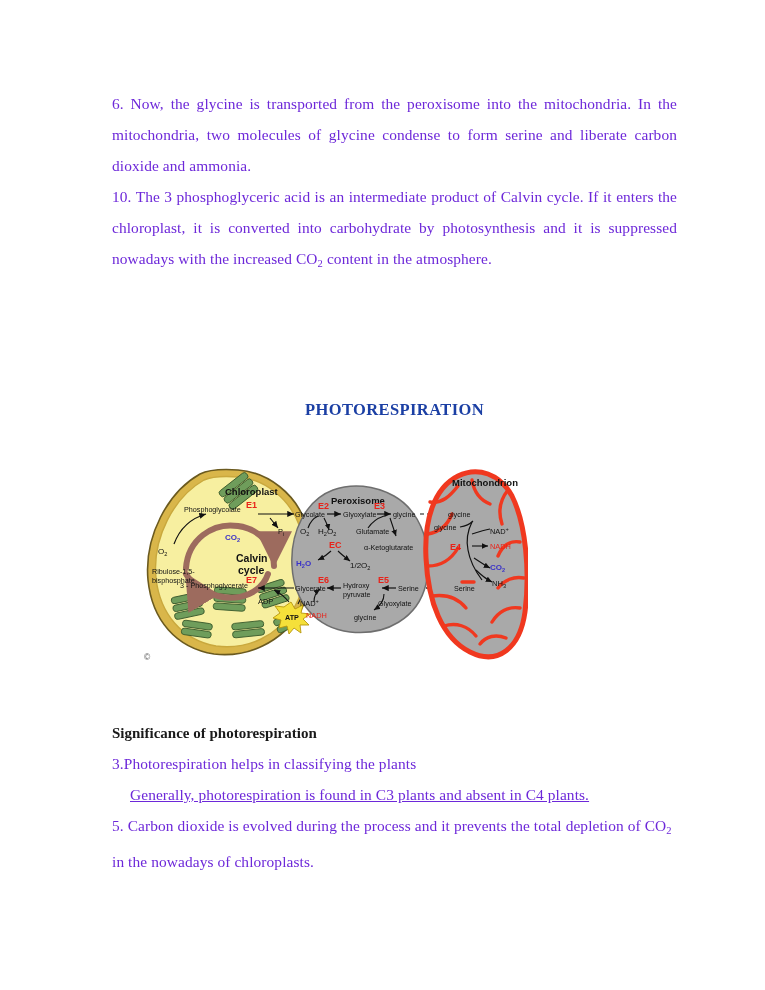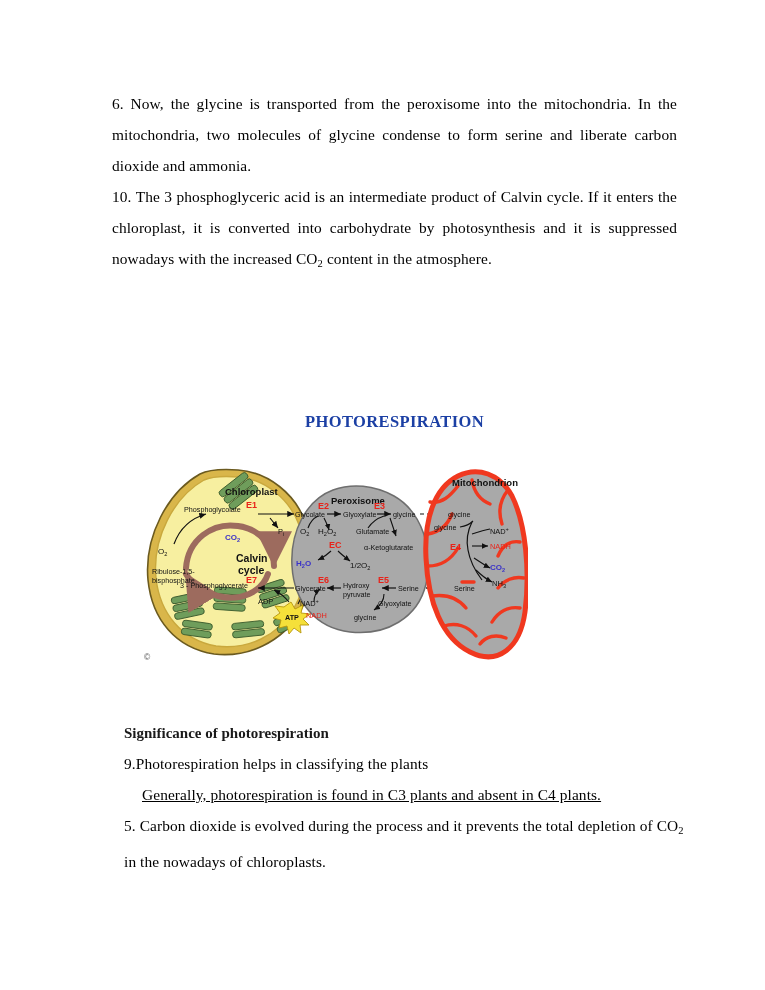--- a/index.html
+++ b/index.html
@@ -23,30 +23,30 @@
     left: 112px;
     top: 88px;
     width: 565px;
   }
   p.para {
     margin: 0 0 0 0;
     font-size: 15.4px;
     line-height: 31px;
     text-align: justify;
     text-justify: inter-word;
-    color: #000000;
+    color: #6d28d9;
     letter-spacing: 0.1px;
   }
   p.para.nojust { text-align: left; }
   sub { font-size: 10.5px; vertical-align: -0.28em; }
 
   .heading-wrap {
     position: absolute;
     left: 112px;
-    top: 412px;
+    top: 400px;
     width: 565px;
     text-align: center;
   }
   .heading {
     display: inline-block;
     font-size: 16.5px;
     font-weight: bold;
     color: #1b3fa4;
     letter-spacing: 0.4px;
   }
@@ -56,21 +56,21 @@
     position: absolute;
     left: 128px;
     top: 462px;
     width: 400px;
     height: 210px;
   }
   #figure svg { display: block; }
 
   .lower-wrap {
     position: absolute;
-    left: 124px;
+    left: 112px;
     top: 718px;
     width: 565px;
   }
   .sig-title {
     font-size: 15px;
     font-weight: bold;
     line-height: 30px;
     margin: 0;
   }
   .indent1 { padding-left: 18px; text-decoration: underline; }
@@ -273,18 +273,18 @@
         <text x="322" y="88" font-family="Liberation Sans, sans-serif" font-size="9" font-weight="bold" fill="#e8231a">E4</text>
       </g>
 
       <text x="118" y="46" font-family="Liberation Sans, sans-serif" font-size="9" font-weight="bold" fill="#e8231a">E1</text>
       <text x="118" y="121" font-family="Liberation Sans, sans-serif" font-size="9" font-weight="bold" fill="#e8231a">E7</text>
     </svg>
   </div>
 
   <div class="lower-wrap">
     <p class="sig-title">Significance of photorespiration</p>
-    <p class="para nojust">9.Photorespiration helps in classifying the plants</p>
+    <p class="para nojust">3.Photorespiration helps in classifying the plants</p>
     <p class="para nojust indent1">Generally, photorespiration is found in C3 plants and absent in C4 plants.</p>
     <p class="para nojust"><span>5. Carbon dioxide is evolved during the process and it prevents the total depletion of CO</span><sub>2</sub><span> in the nowadays of chloroplasts.</span></p>
   </div>
 
 </div>
 
 </body></html>

